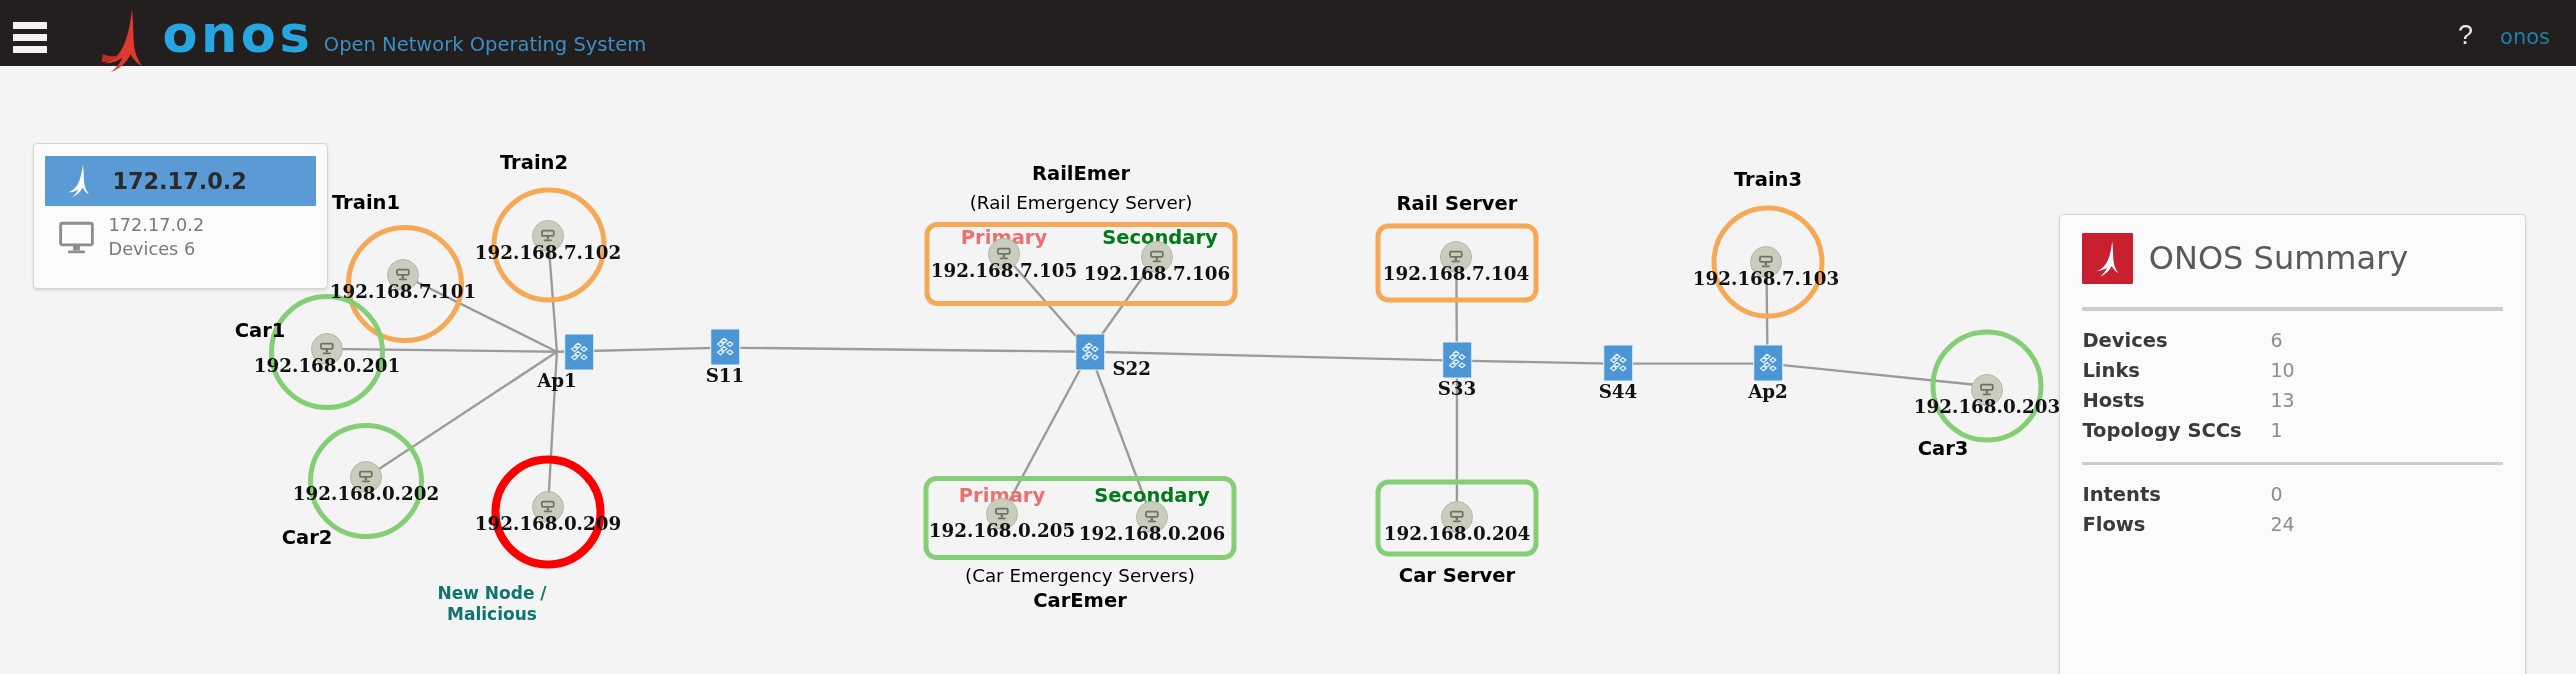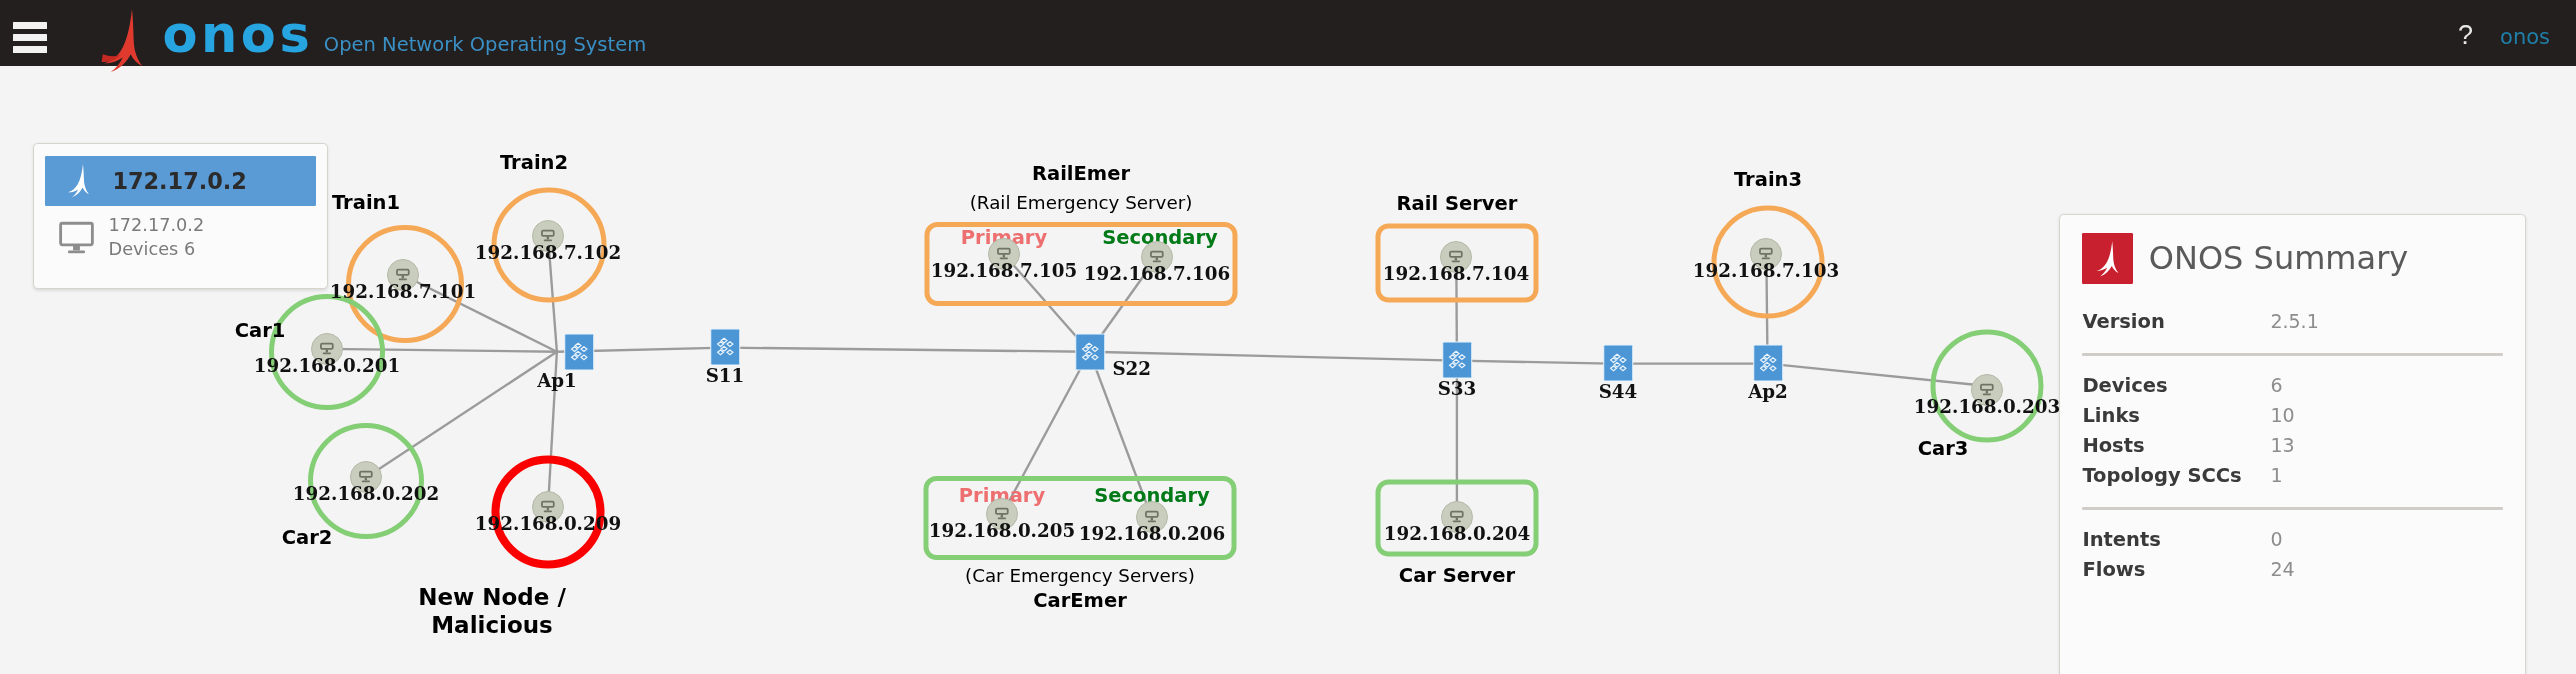--- a/index.html
+++ b/index.html
@@ -210,22 +210,22 @@
     white-space: nowrap;
     text-align: center;
   }
   .ann-text.sub {
     font-weight: 400;
     font-size: 18.3px;
   }
   .ann-text.primary { color: #ee6f6f; }
   .ann-text.secondary { color: #017a17; }
   .ann-text.malicious {
-    color: #000000;
-    font-size: 23px;
+    color: #0f766e;
+    font-size: 17px;
     line-height: 1.22;
   }
 
   
   #instance-panel {
     position: absolute;
     left: 33px;
     top: 143px;
     width: 295px;
     height: 146px;
@@ -426,21 +426,21 @@
         <div class="node" style="left: 548px; top: 162px;">
           <div class="host-glyph">
             <svg viewBox="0 0 30 30" width="17.7" height="17.7">
               <rect x="5" y="6" width="20" height="9" rx="2" fill="none" stroke="#6e7363" stroke-width="3"></rect>
               <rect x="13" y="16" width="4" height="5" fill="#6e7363"></rect>
               <rect x="8" y="21" width="14" height="3" rx="1.5" fill="#6e7363"></rect>
             </svg>
           </div>
           <div class="ip-label">192.168.7.102</div>
         </div>
-        <div class="node" style="left: 1766px; top: 180px;">
+        <div class="node" style="left: 1766px; top: 188px;">
           <div class="host-glyph">
             <svg viewBox="0 0 30 30" width="17.7" height="17.7">
               <rect x="5" y="6" width="20" height="9" rx="2" fill="none" stroke="#6e7363" stroke-width="3"></rect>
               <rect x="13" y="16" width="4" height="5" fill="#6e7363"></rect>
               <rect x="8" y="21" width="14" height="3" rx="1.5" fill="#6e7363"></rect>
             </svg>
           </div>
           <div class="ip-label">192.168.7.103</div>
         </div>
         <div class="node" style="left: 1456px; top: 183px;">
@@ -659,26 +659,20 @@
   <div id="summary-panel">
     <div id="summary-title-row">
       <div id="summary-logo">
         <svg viewBox="0 0 100 100" width="39" height="39">
           <path d="M62 6 C60 26 56 46 48 60 C42 70 34 78 22 82 C32 82 41 79 49 74 C45 83 39 90 31 96 C45 91 55 81 61 69 C65 77 70 83 78 87 C70 77 66 65 65 53 C64 36 64 20 62 6 Z" fill="#ffffff"></path>
         </svg>
       </div>
       <div id="summary-title">ONOS Summary</div>
     </div>
     <div id="summary-groups">
-        <div class="summary-group">
-          <div class="summary-row">
-            <div class="summary-key">Version</div>
-            <div class="summary-val">2.5.1</div>
-          </div>
-        </div>
         <div class="summary-divider"></div>
         <div class="summary-group">
           <div class="summary-row">
             <div class="summary-key">Devices</div>
             <div class="summary-val">6</div>
           </div>
           <div class="summary-row">
             <div class="summary-key">Links</div>
             <div class="summary-val">10</div>
           </div>

